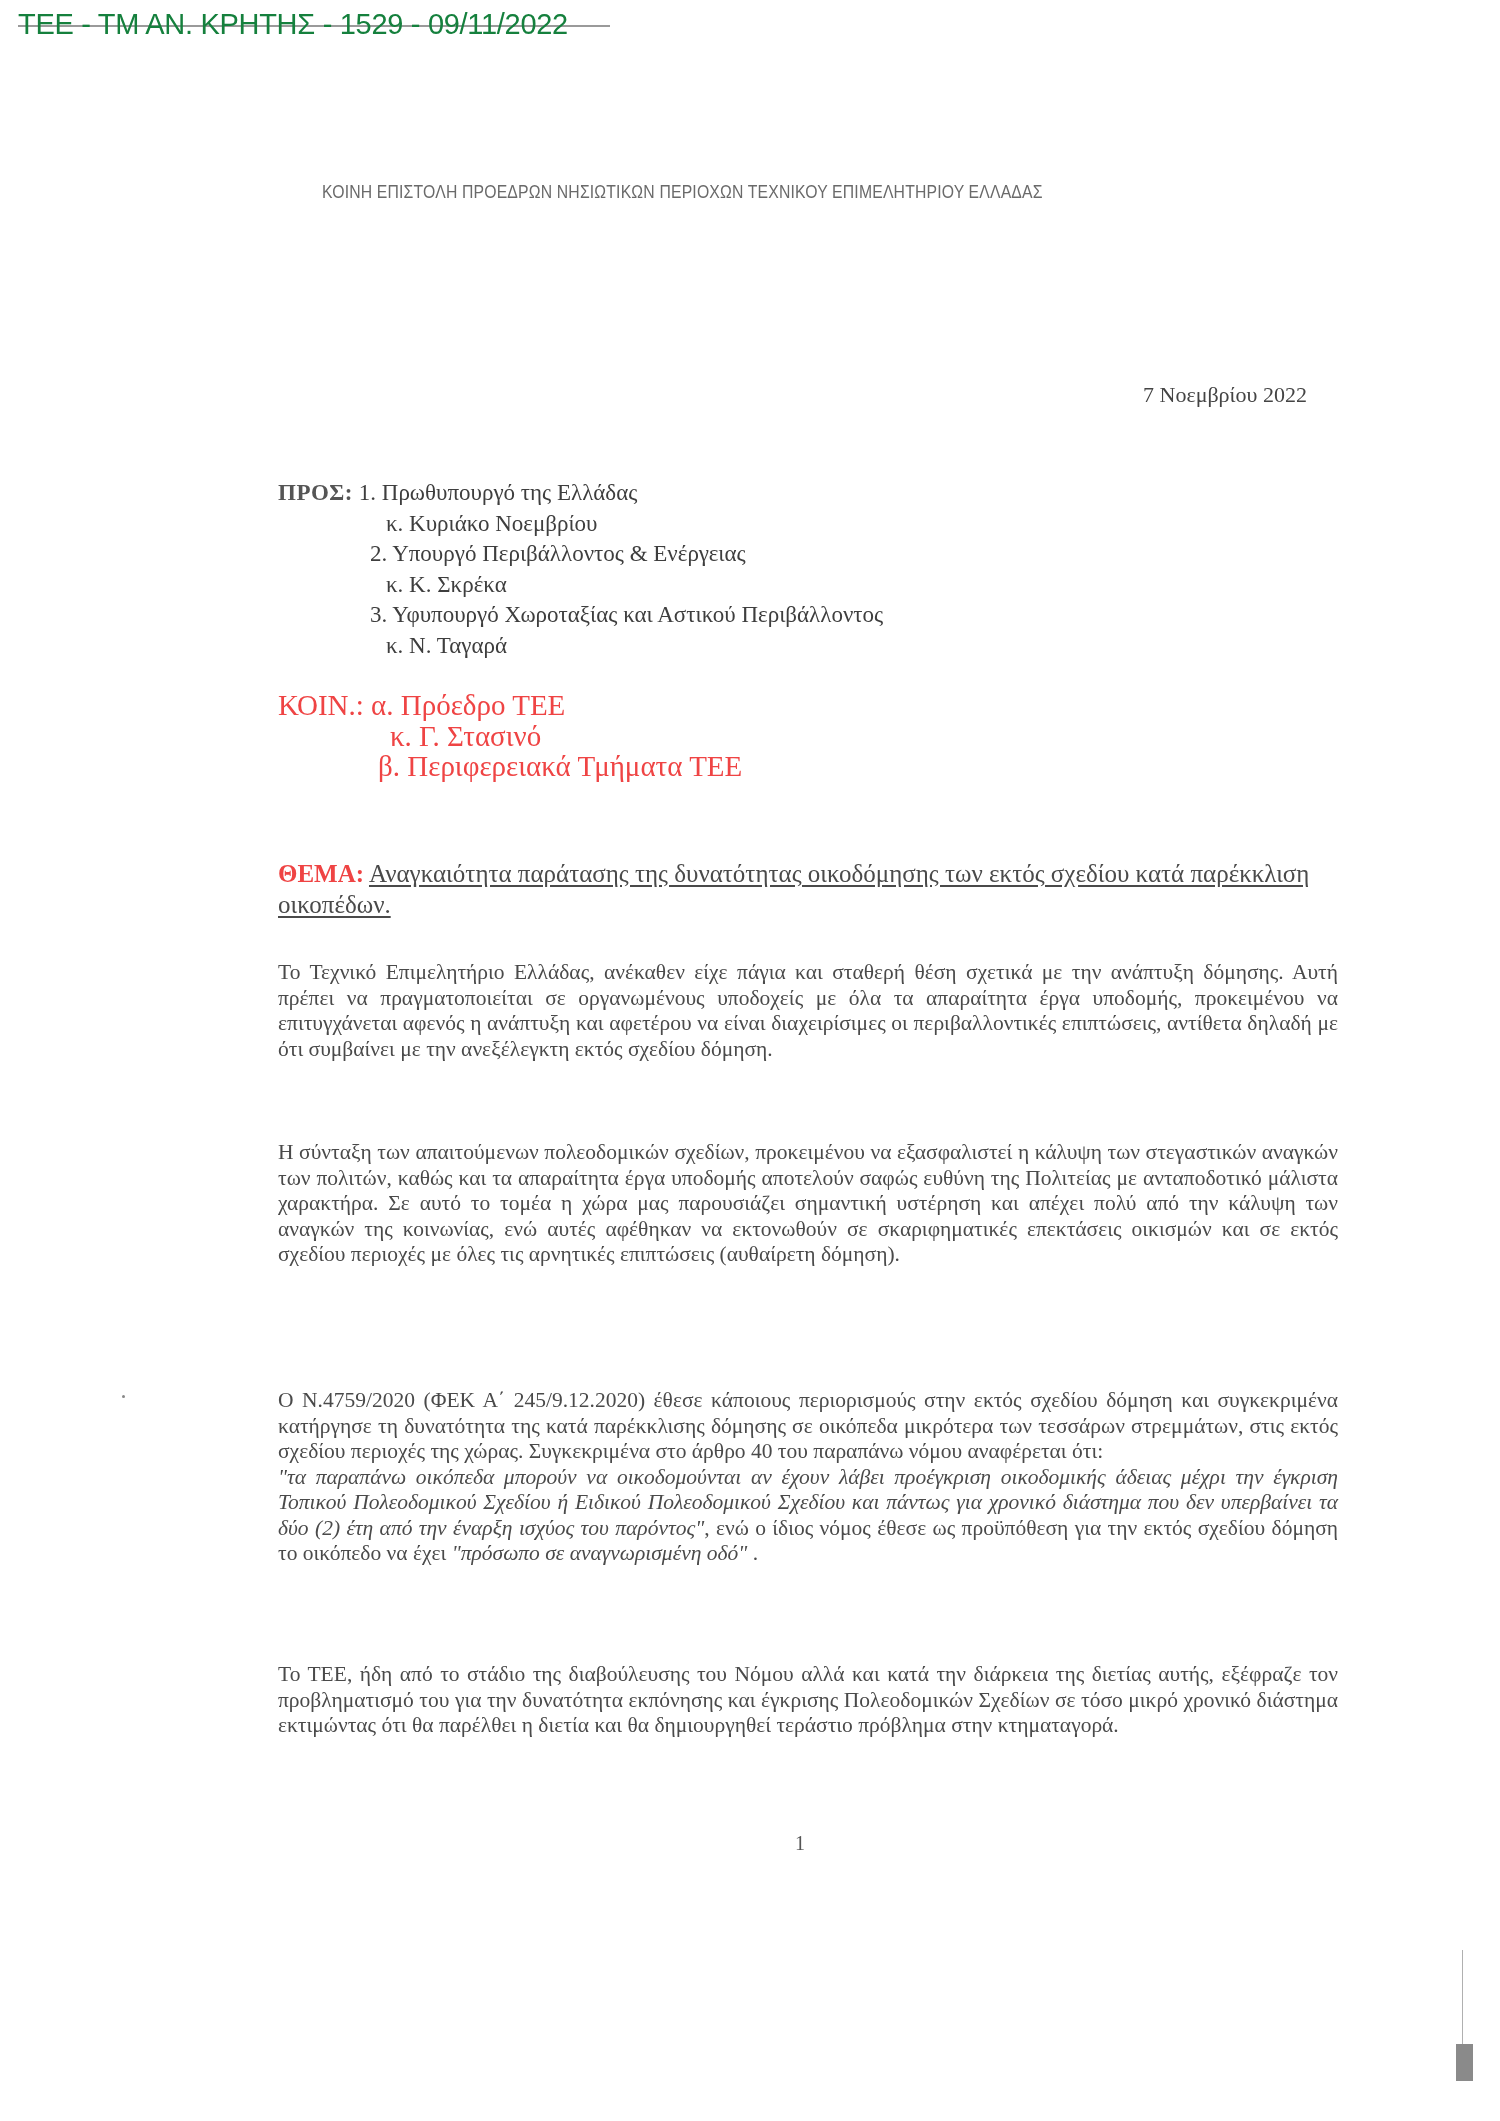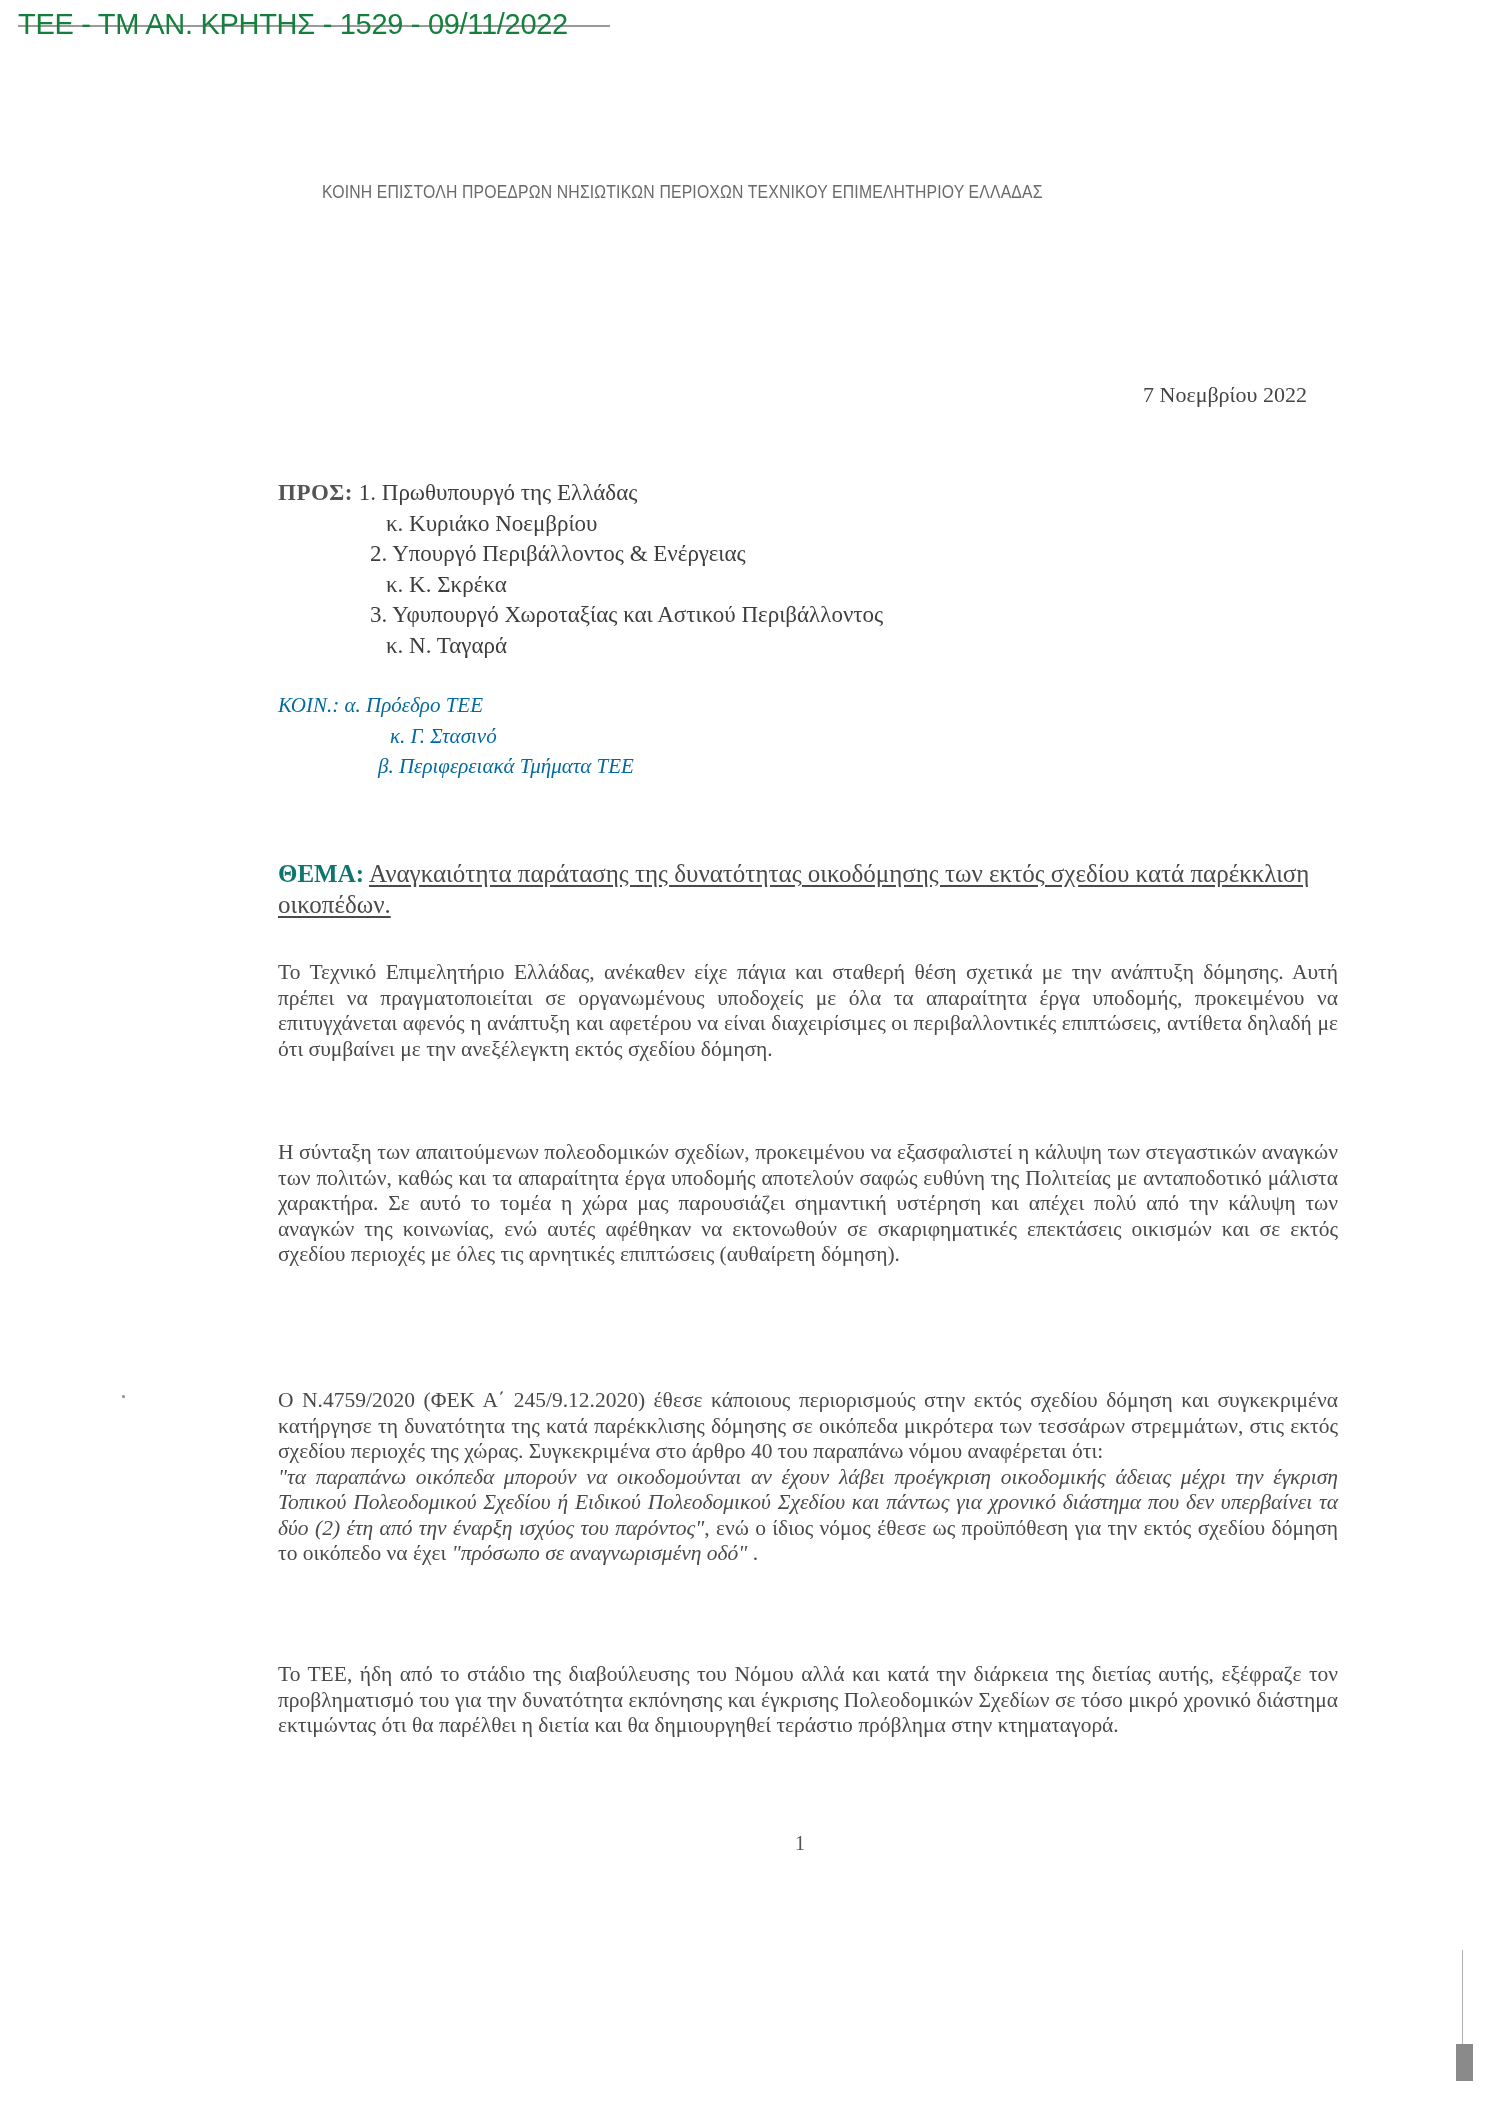--- a/index.html
+++ b/index.html
@@ -56,36 +56,35 @@
       font-size: 23px;
       line-height: 30.5px;
       color: #3e3e3e;
     }
     .recipients .row { white-space: nowrap; }
     .recipients .lbl { font-weight: bold; color: #555; letter-spacing: 0.5px; margin-top: 35px; }
     .cc {
       position: absolute;
       left: 278px;
       top: 690px;
-      font-size: 21px;
+      font-size: 29px;
       line-height: 30.5px;
-      color: #0369a1;
-      font-style: italic;
+      color: #ef4444;
     }
     .cc .row { white-space: nowrap; }
     .subject {
       position: absolute;
       left: 278px;
       top: 858px;
       width: 1050px;
       font-size: 25px;
       line-height: 31px;
       color: #4a4a4a;
     }
-    .subject .lbl { font-weight: bold; color: #0f766e; }
+    .subject .lbl { font-weight: bold; color: #ef4444; }
     .subject .txt { text-decoration: underline; text-underline-offset: 3px; }
     .body {
       position: absolute;
       left: 278px;
       width: 1060px;
       font-size: 21.5px;
       line-height: 25.5px;
       text-align: justify;
       color: #4a4a4a;
     }

